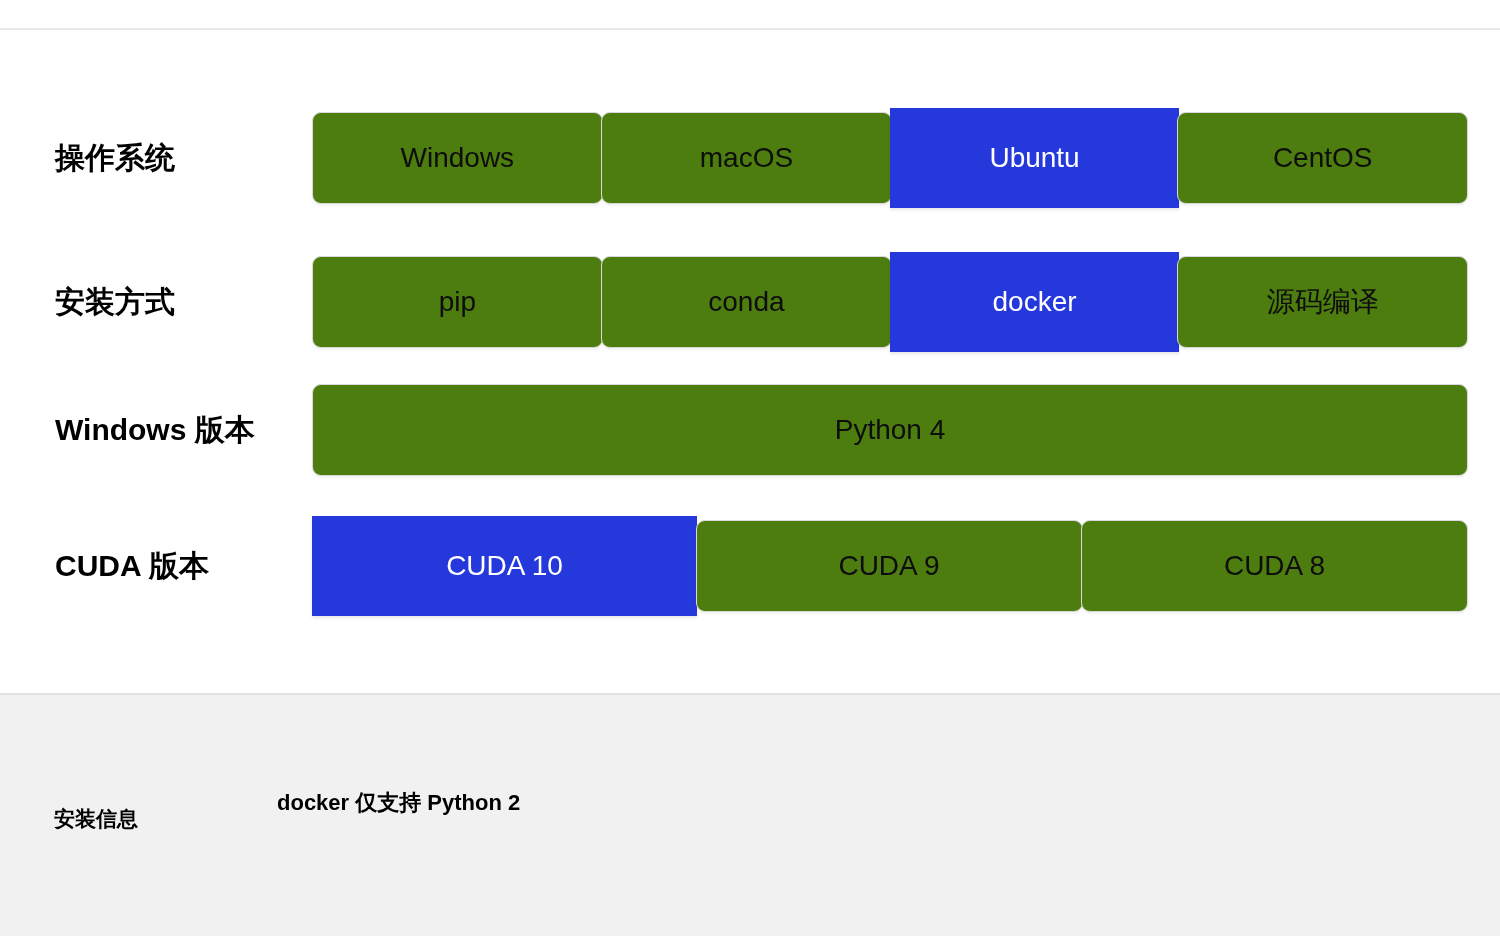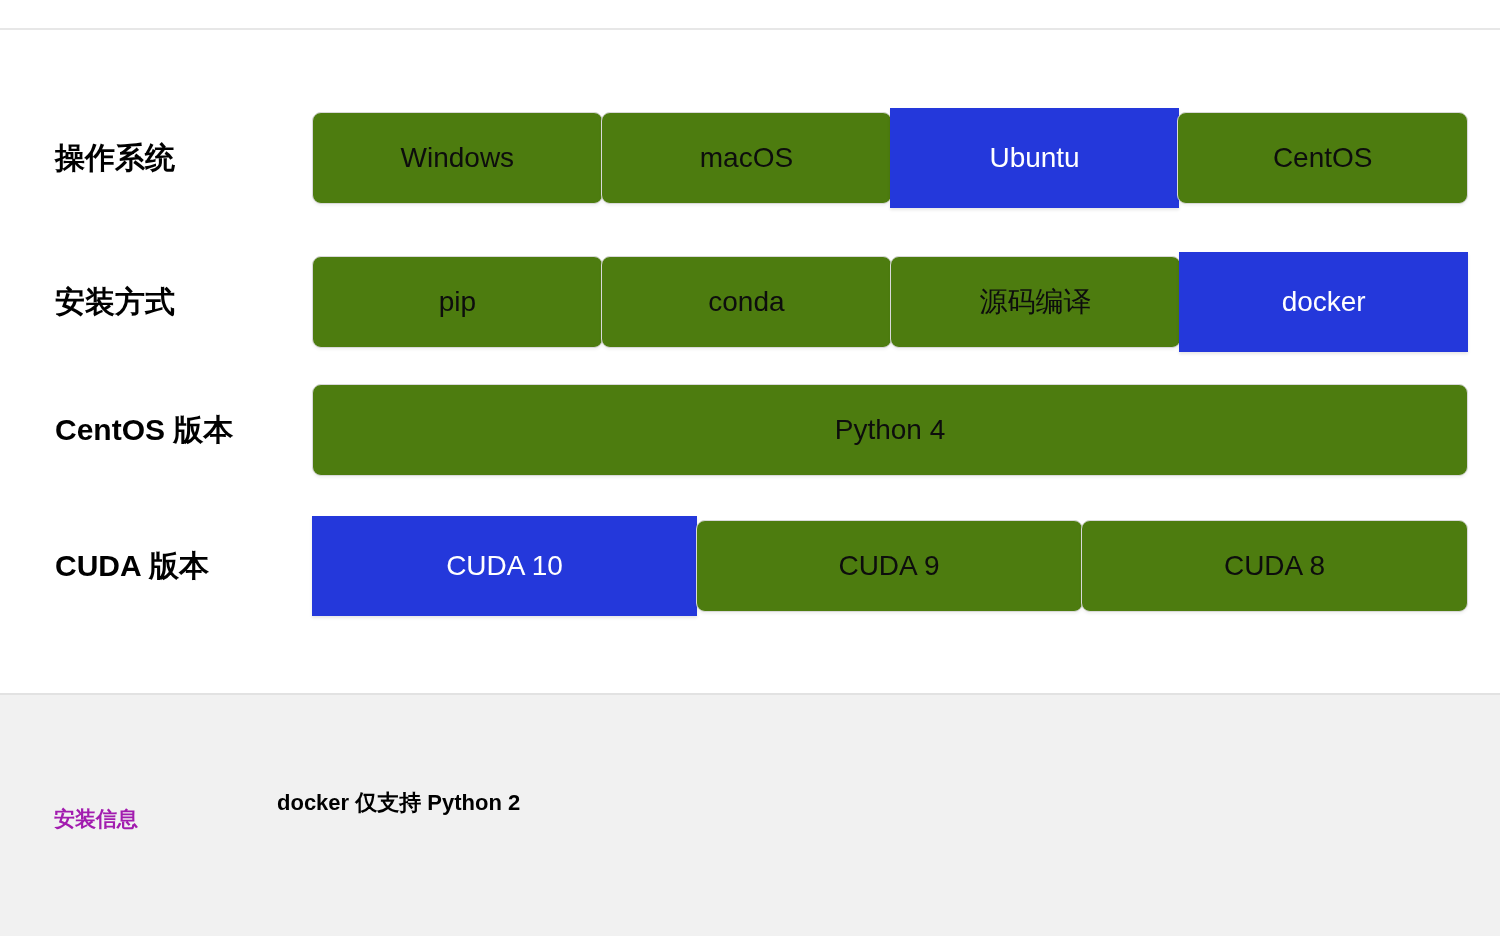--- a/index.html
+++ b/index.html
@@ -93,21 +93,21 @@
     background: #f1f1f1;
     border-top: 2px solid #e2e2e2;
     box-sizing: border-box;
   }
   .footer-label {
     position: absolute;
     left: 54px;
     top: 110px;
     font-size: 21px;
     font-weight: bold;
-    color: #a21caf;
+    color: #000000;
   }
   .footer-message {
     position: absolute;
     left: 277px;
     top: 93px;
     font-size: 22px;
     font-weight: bold;
     color: #000000;
   }
 </style>
@@ -126,27 +126,27 @@
       <div class="opt selected">Ubuntu</div>
       <div class="opt">CentOS</div>
     </div>
   </div>
 
   <div class="selector-row row-2">
     <div class="row-label">安装方式</div>
     <div class="opts-group">
       <div class="opt">pip</div>
       <div class="opt">conda</div>
+      <div class="opt selected">docker</div>
       <div class="opt">源码编译</div>
-      <div class="opt selected">docker</div>
     </div>
   </div>
 
   <div class="selector-row row-3">
-    <div class="row-label">CentOS 版本</div>
+    <div class="row-label">Windows 版本</div>
     <div class="opts-group">
       <div class="opt">Python 4</div>
     </div>
   </div>
 
   <div class="selector-row row-4">
     <div class="row-label">CUDA 版本</div>
     <div class="opts-group">
       <div class="opt selected">CUDA 10</div>
       <div class="opt">CUDA 9</div>

